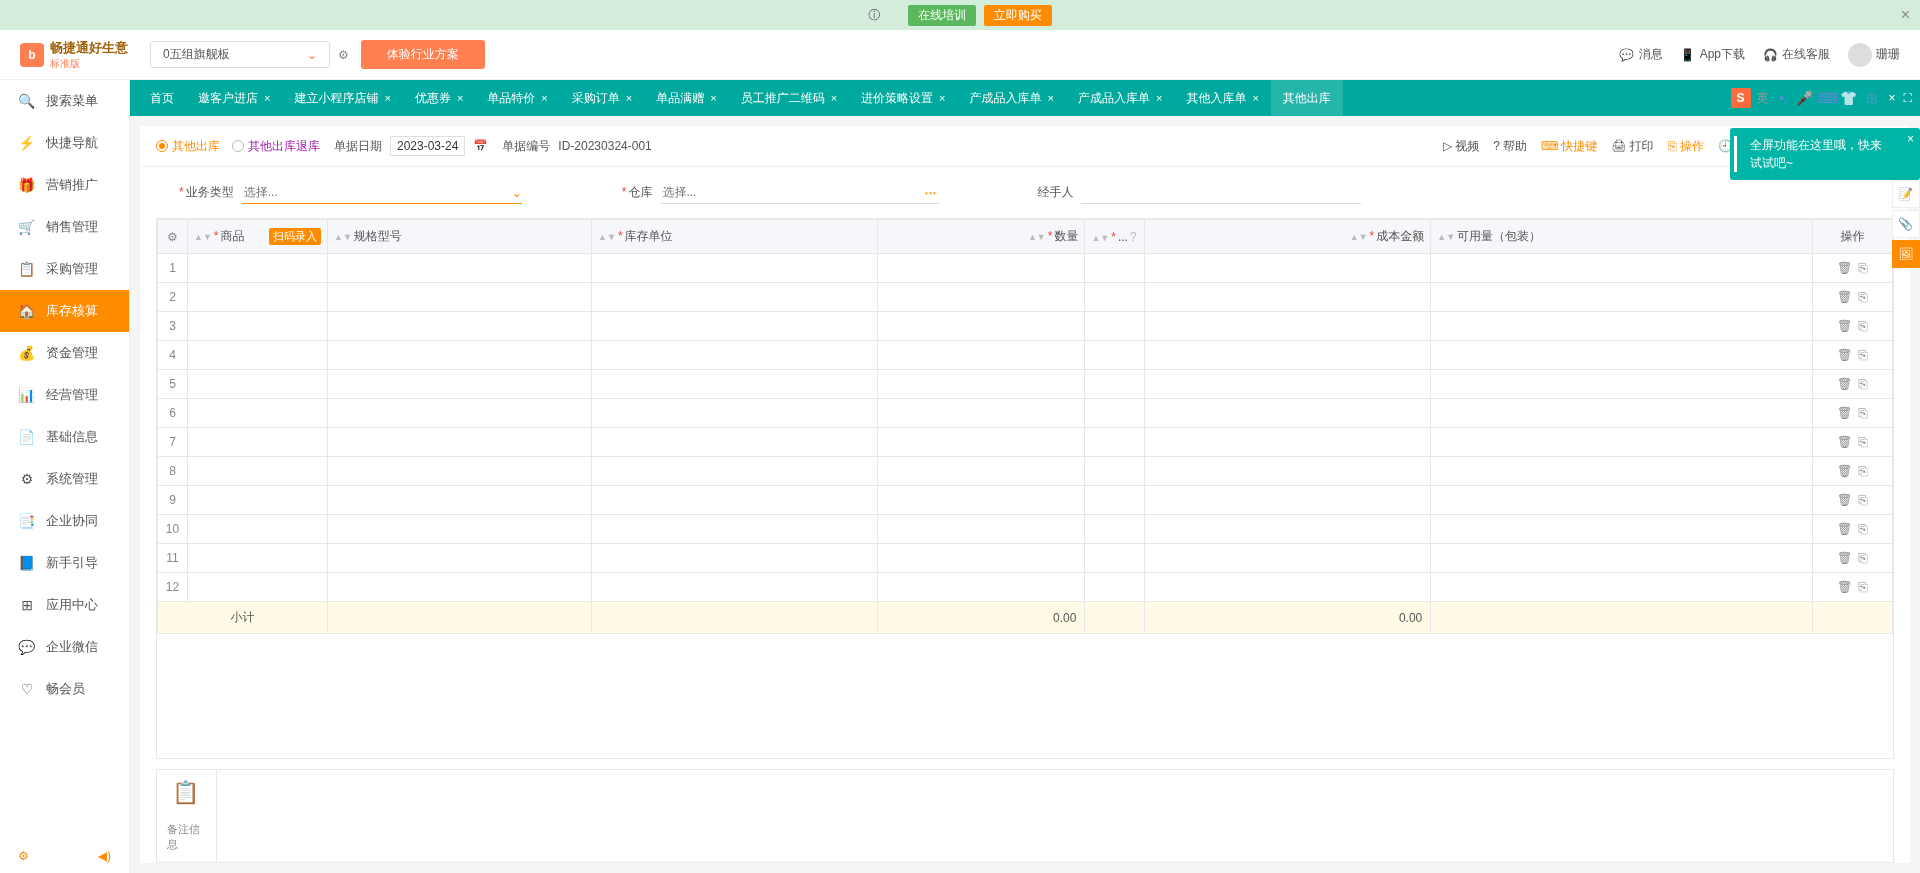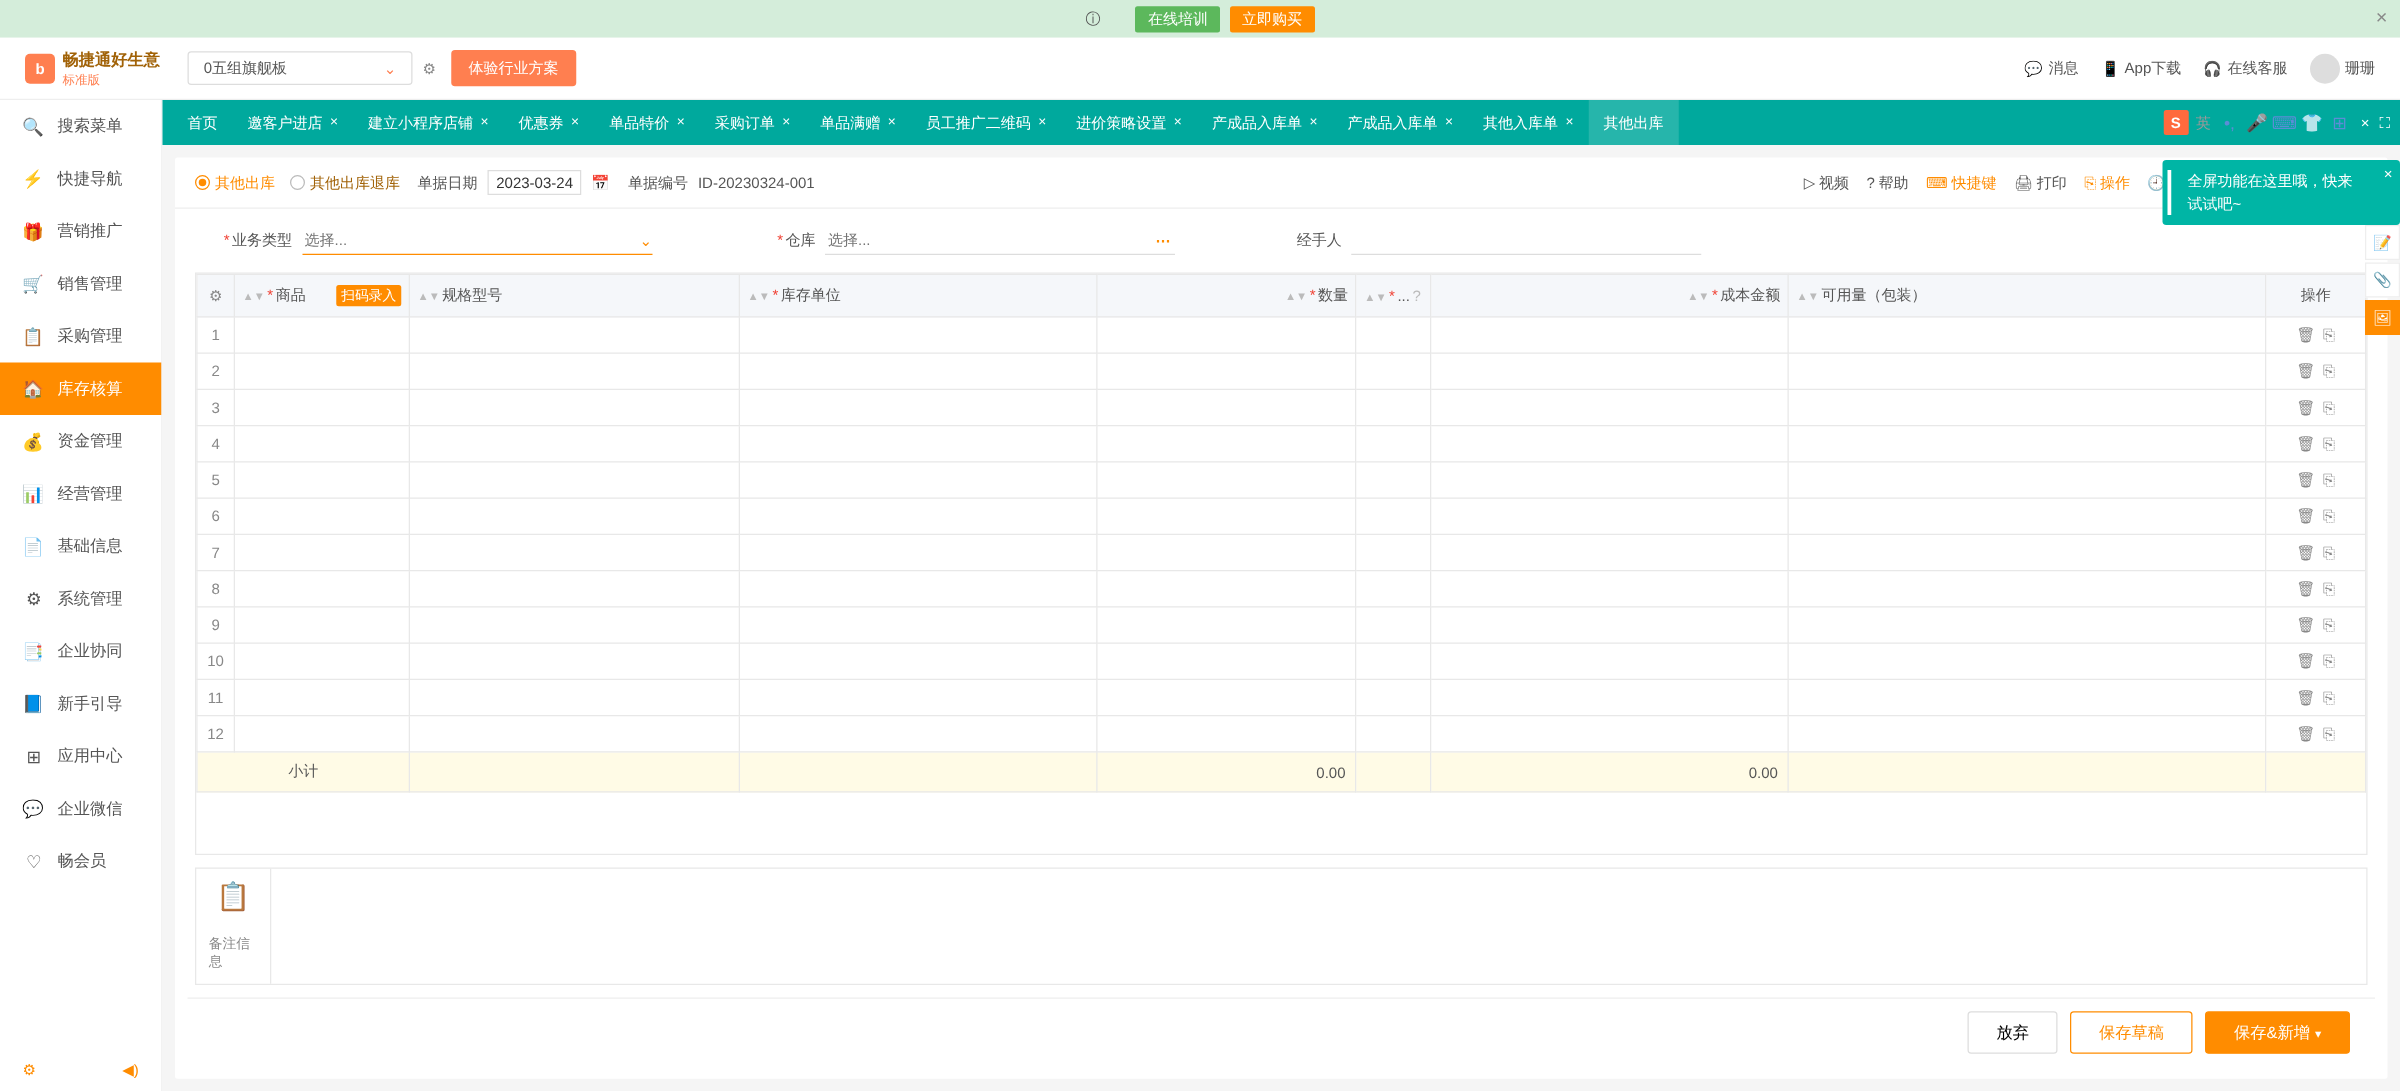--- a/index.html
+++ b/index.html
@@ -17,21 +17,21 @@
     
     .header { background: #fff; height: 50px; display: flex; align-items: center; padding: 0 20px; border-bottom: 1px solid #eee; }
     .logo-area { display: flex; align-items: center; width: 110px; }
     .logo-icon { width: 24px; height: 24px; background: #ff7f50; border-radius: 4px; display: flex; align-items: center; justify-content: center; color: #fff; font-weight: bold; margin-right: 6px; }
     .logo-text { color: #a16207; font-weight: bold; font-size: 13px; }
     .logo-sub { color: #ff7f50; font-size: 10px; }
     .selector { margin-left: 20px; display: flex; align-items: center; border: 1px solid #ddd; border-radius: 3px; padding: 4px 12px; min-width: 180px; cursor: pointer; }
     .selector-text { flex: 1; color: #555; }
     .selector-arrow { color: #ff7f50; font-size: 12px; }
     .gear { margin-left: 8px; color: #888; cursor: pointer; }
-    .btn-experience { margin-left: 12px; background: #ff7f50; color: #fff; border: none; padding: 6px 14px; border-radius: 3px; cursor: pointer; font-size: 12px; }
+    .btn-experience { margin-left: 12px; background: #ff7f50; color: #fff; border: none; padding: 6px 26px; border-radius: 3px; cursor: pointer; font-size: 12px; }
     .header-right { margin-left: auto; display: flex; align-items: center; gap: 18px; }
     .header-link { display: flex; align-items: center; gap: 4px; color: #555; cursor: pointer; font-size: 12px; }
     .avatar { width: 24px; height: 24px; background: #ddd; border-radius: 50%; }
     
     
     .main { display: flex; height: calc(100vh - 80px); }
     .sidebar { width: 130px; background: #fff; border-right: 1px solid #eee; display: flex; flex-direction: column; }
     .sidebar-item { display: flex; align-items: center; gap: 10px; padding: 12px 18px; color: #555; cursor: pointer; font-size: 13px; }
     .sidebar-item.active { background: #ff8c00; color: #fff; }
     .sidebar-item .icon { width: 18px; text-align: center; font-size: 14px; }
@@ -53,21 +53,21 @@
     
     
     .form-panel { background: #fff; margin: 10px; border-radius: 2px; display: flex; flex-direction: column; flex: 1; min-height: 0; }
     .form-header { display: flex; align-items: center; padding: 10px 16px; border-bottom: 1px solid #eee; gap: 14px; }
     .radio-group { display: flex; gap: 12px; }
     .radio-item { display: flex; align-items: center; gap: 4px; cursor: pointer; }
     .radio-dot { width: 12px; height: 12px; border: 1px solid #ff8c00; border-radius: 50%; display: inline-flex; align-items: center; justify-content: center; }
     .radio-dot.on::after { content: ''; width: 6px; height: 6px; background: #ff8c00; border-radius: 50%; }
     .radio-dot.off { border-color: #bbb; }
     .radio-label { color: #ff8c00; }
-    .radio-label.off { color: #a16207; }
+    .radio-label.off { color: #a21caf; }
     .form-header-info { display: flex; align-items: center; gap: 8px; color: #555; }
     .date-val { color: #333; padding: 2px 6px; border: 1px solid #ddd; }
     .cal-icon { color: #ff8c00; }
     .toolbar-right { margin-left: auto; display: flex; align-items: center; gap: 14px; color: #555; }
     .toolbar-link { display: flex; align-items: center; gap: 3px; cursor: pointer; font-size: 12px; }
     .toolbar-link.orange { color: #ff8c00; }
     .nav-arrows { display: flex; gap: 2px; }
     .nav-arrow { width: 18px; height: 18px; border: 1px solid #ddd; display: flex; align-items: center; justify-content: center; cursor: pointer; color: #888; }
     .view-toggle { display: flex; }
     .view-btn { width: 22px; height: 18px; border: 1px solid #ddd; display: flex; align-items: center; justify-content: center; cursor: pointer; font-size: 11px; }
@@ -546,25 +546,20 @@
         </table>
       </div>
 
       <div class="remarks">
         <div class="remarks-label">
           <span class="remarks-icon">📋</span>
           <span class="remarks-text">备注信息</span>
         </div>
       </div>
 
-      <div class="footer">
-        <button class="btn-footer">放弃</button>
-        <button class="btn-footer orange-outline">保存草稿</button>
-        <button class="btn-footer orange-fill"><span>保存&amp;新增</span><span class="sub-arrow">▾</span></button>
-      </div>
     </div>
 
     <div class="right-rail">
       <div class="rail-btn">📝</div>
       <div class="rail-btn">📎</div>
       <div class="rail-btn active">🖼</div>
     </div>
   </div>
 </div>
 

